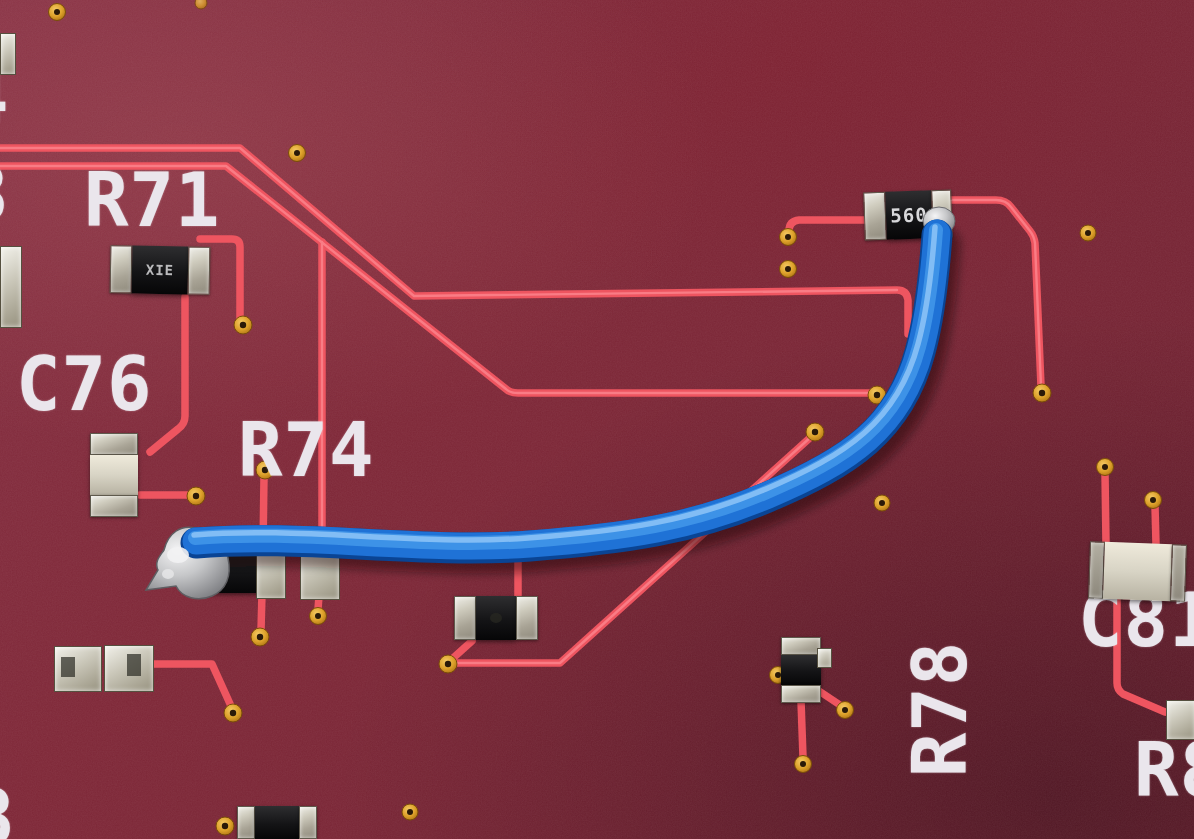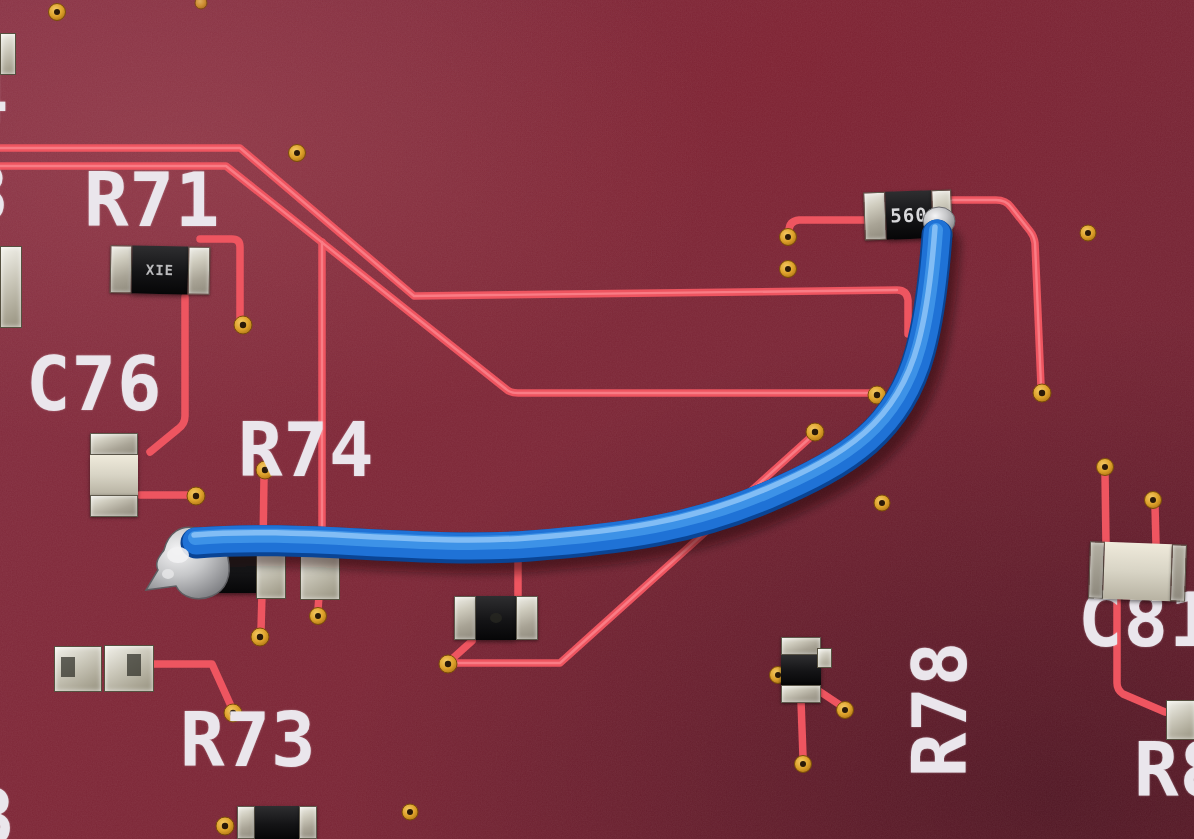--- a/index.html
+++ b/index.html
@@ -143,23 +143,22 @@
         <circle cx="845" cy="710" r="3"></circle>
           <circle cx="803" cy="764" r="3"></circle>
         <circle cx="778" cy="675" r="3"></circle>
       </g>
     </g>
   </svg>
 
   <div class="silk" style="left:-36px;top:60px">4</div>
   <div class="silk" style="left:-36px;top:157px">3</div>
   <div class="silk" style="left:84px;top:163px">R71</div>
-  <div class="silk" style="left:26px;top:347px">C76</div>
+  <div class="silk" style="left:16px;top:347px">C76</div>
   <div class="silk" style="left:238px;top:413px">R74</div>
-  <div class="silk" style="left:180px;top:703px">R73</div>
   <div class="silk vert" style="left:845px;top:672px">R78</div>
   <div class="silk" style="left:1078px;top:583px">C81</div>
   <div class="silk" style="left:1134px;top:733px">R8</div>
   <div class="silk" style="left:-30px;top:780px">8</div>
 
   <div class="sliver" style="left:0;top:33px;width:14px;height:40px"></div>
   <div class="sliver" style="left:0;top:246px;width:20px;height:80px"></div>
 
   <div class="comp" style="left:110px;top:246px;width:100px;height:48px;transform:rotate(1deg)">
     <div class="pad" style="width:20px"></div>

